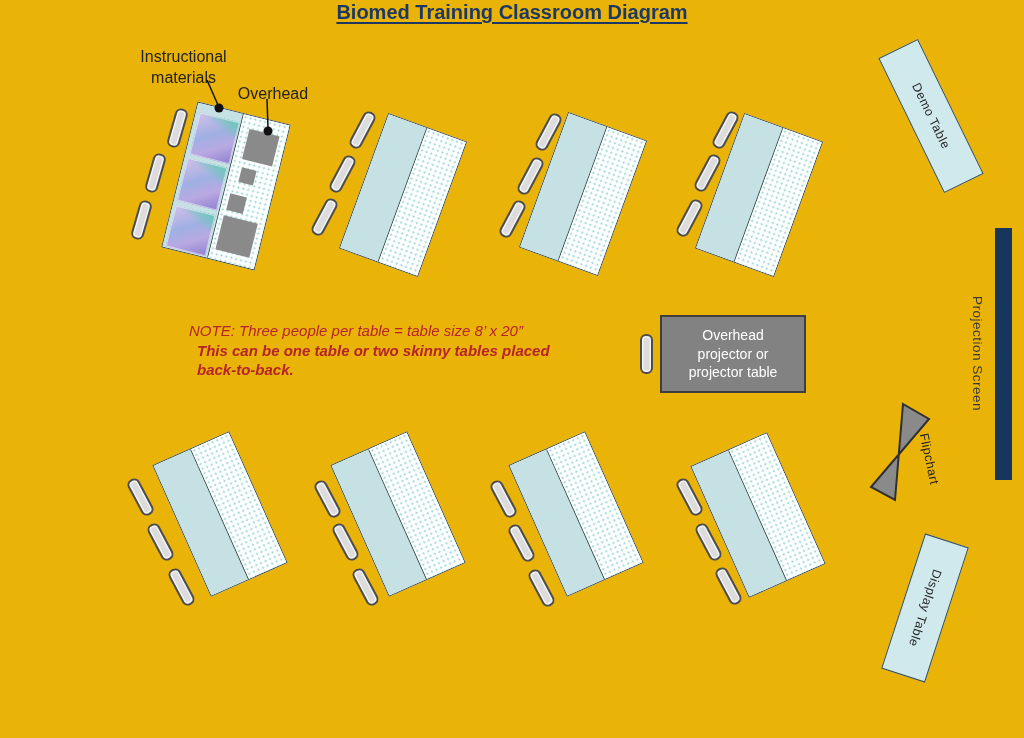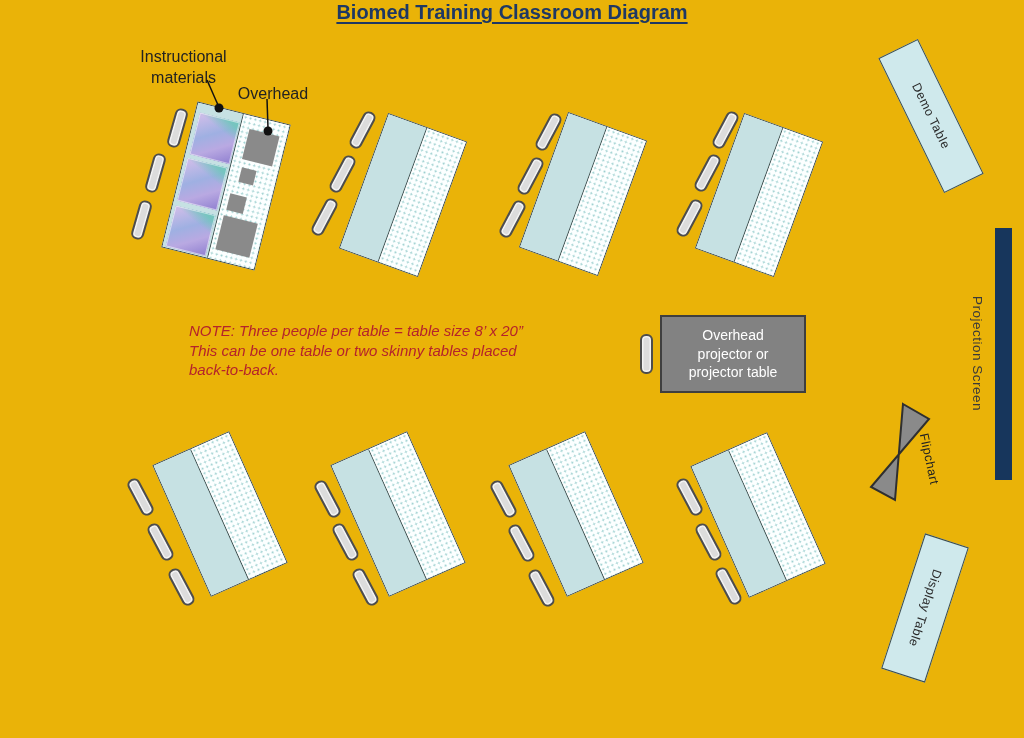--- a/index.html
+++ b/index.html
@@ -29,21 +29,21 @@
 
   .chair{position:absolute;width:13px;height:40px;box-sizing:border-box;
        border:2px solid #4d4d4d;border-radius:6px;background:#dcdcdc;
        box-shadow:inset 0 0 0 1.5px #f3f3f3;transform-origin:center center;}
 
   .overlay{position:absolute;left:0;top:0;z-index:5;pointer-events:none;}
 
   .note{position:absolute;left:189px;top:321px;width:440px;z-index:4;
         font-style:italic;font-size:15px;line-height:19.5px;color:#b5232b;}
   .note .nh{font-weight:normal;}
-  .note .nb{font-weight:normal;}
+  .note .nb{font-weight:bold;margin-left:8px;}
 
   .projector{position:absolute;left:660px;top:315px;width:146px;height:78px;box-sizing:border-box;
         background:#828282;border:2px solid #3f3f3f;color:#ffffff;font-size:14px;line-height:1.35;
         display:flex;align-items:center;justify-content:center;text-align:center;white-space:pre-line;}
 
   .fixture{position:absolute;background:#cfe9ec;border:1.6px solid #3d4d4d;box-sizing:border-box;
         display:flex;align-items:center;justify-content:center;
         font-size:12.5px;color:#2a2a2a;transform-origin:center center;letter-spacing:.5px;}
   .demo{left:856px;top:94px;width:150px;height:44px;transform:rotate(64deg);}
   .display{left:854px;top:585px;width:142px;height:46px;transform:rotate(108deg);}

